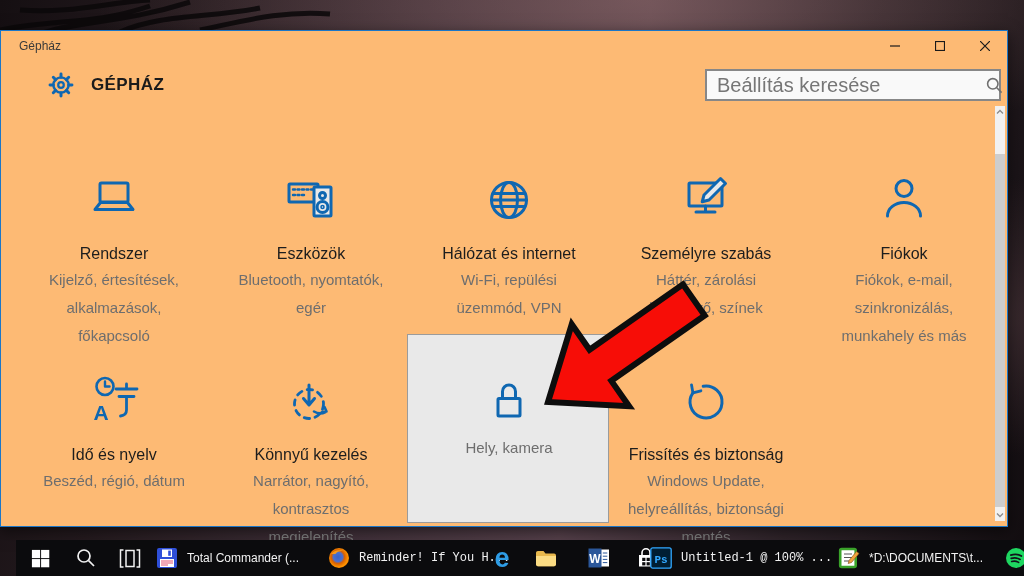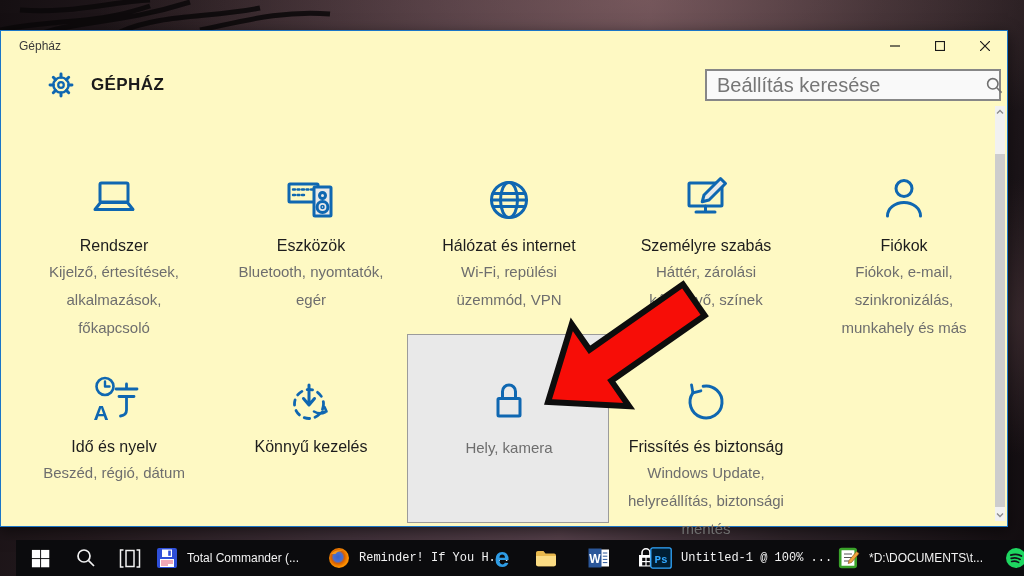--- a/index.html
+++ b/index.html
@@ -9,21 +9,21 @@
   
   .desktop{position:absolute;left:0;top:0;width:1024px;height:576px;
     background:
       radial-gradient(900px 260px at 62% 0%, rgba(170,125,120,.38), rgba(0,0,0,0) 60%),
       radial-gradient(500px 200px at 95% 55%, rgba(90,65,70,.5), rgba(0,0,0,0) 70%),
       linear-gradient(100deg,#150f12 0%,#241a1e 16%,#41313a 40%,#55404a 58%,#2e2329 78%,#120d10 100%);}
   .branches{position:absolute;left:0;top:0;}
 
   
   .window{position:absolute;left:0;top:30px;width:1008px;height:497px;
-    background:#fef9c3;border:1px solid #1b76c7;box-sizing:border-box;
+    background:#fdba74;border:1px solid #1b76c7;box-sizing:border-box;
     box-shadow:0 4px 14px rgba(0,0,0,.55);}
   .titlebar{position:absolute;left:0;top:0;width:100%;height:29px;}
   .win-title{position:absolute;left:18px;top:8px;font-size:12px;color:#3a3a3a;}
   .caption{position:absolute;right:0;top:0;display:flex;height:29px;}
   .cap-btn{width:45px;height:29px;display:flex;align-items:center;justify-content:center;}
   .cap-btn svg{stroke:#1a1a1a;fill:none;stroke-width:1.2px;}
 
   .header{position:absolute;left:47px;top:41px;display:flex;align-items:center;}
   .gear{width:26px;height:26px;}
   .app-name{margin-left:17px;font-size:17px;font-weight:600;letter-spacing:.4px;color:#1b1b1b;}
@@ -33,21 +33,21 @@
     display:flex;align-items:center;}
   .searchbox input{flex:1;border:none;background:transparent;outline:none;
     font-family:"Liberation Sans",sans-serif;font-size:20px;color:#555;padding:0 4px 0 10px;}
   .searchbox input::placeholder{color:#767676;opacity:1;}
   .search-glyph{margin-right:9px;display:flex;}
 
   
   .tile{position:absolute;width:200px;text-align:center;cursor:default;}
   .tile-icon{height:62px;display:flex;align-items:center;justify-content:center;}
   svg.tico{stroke:#0f67b1;fill:none;stroke-width:3px;stroke-linecap:round;stroke-linejoin:round;}
-  .tile-title{margin-top:4px;font-size:16px;line-height:21px;color:#1d1d1d;}
+  .tile-title{margin-top:12px;font-size:16px;line-height:21px;color:#1d1d1d;}
   .tile-sub{margin-top:2px;font-size:15px;line-height:28px;color:#6e6e6e;white-space:pre-line;}
   .c1{left:13px}.c2{left:210px}.c3{left:408px}.c4{left:605px}.c5{left:803px}
   .r1{top:138px}.r2{top:339px}
   .hover-box{position:absolute;left:406px;top:303px;width:200px;height:187px;
     border:1px solid #9b9b9b;background:#e9e9e9;}
 
   
   .scrollbar{position:absolute;right:2px;top:75px;width:10px;height:415px;background:#f1f1f1;}
   .sb-thumb{position:absolute;left:0;top:48px;width:10px;height:353px;background:#cdcdcd;}
   .sb-arrow{position:absolute;left:1px;width:8px;height:6px;display:flex;justify-content:center;}
@@ -199,20 +199,23 @@
 
     <div class="tile c2 r2">
       <div class="tile-icon">
           <svg class="tico" width="56" height="56" viewBox="0 0 56 56">
         <circle cx="26" cy="31" r="14.5" stroke-dasharray="5.5 5.5" stroke-width="2.8"></circle>
         <path d="M26 12 v19 M26 32 l-5.5 -6.5 M26 32 l5.5 -6.5"></path>
         <path d="M31 38.5 q5.5 3.5 11.5 0.5 M43.5 38.5 l-2 -4.5 M43.5 38.5 l-4.8 0.8" stroke-width="2.6"></path>
       </svg>
         </div>
       <div class="tile-title">Könnyű kezelés</div>
+      <div class="tile-sub">Narrátor, nagyító,
+kontrasztos
+megjelenítés</div>
     </div>
 
     <div class="tile c3 r2">
       <div class="tile-icon">
           <svg class="tico" width="56" height="56" viewBox="0 0 56 56">
         <rect x="17" y="25.5" width="22" height="17.5" rx="1"></rect>
         <path d="M21.5 25.5 V18.5 a6.5 6.5 0 0 1 13 0 V25.5"></path>
       </svg>
         </div>
       <div class="tile-sub">Hely, kamera</div>

